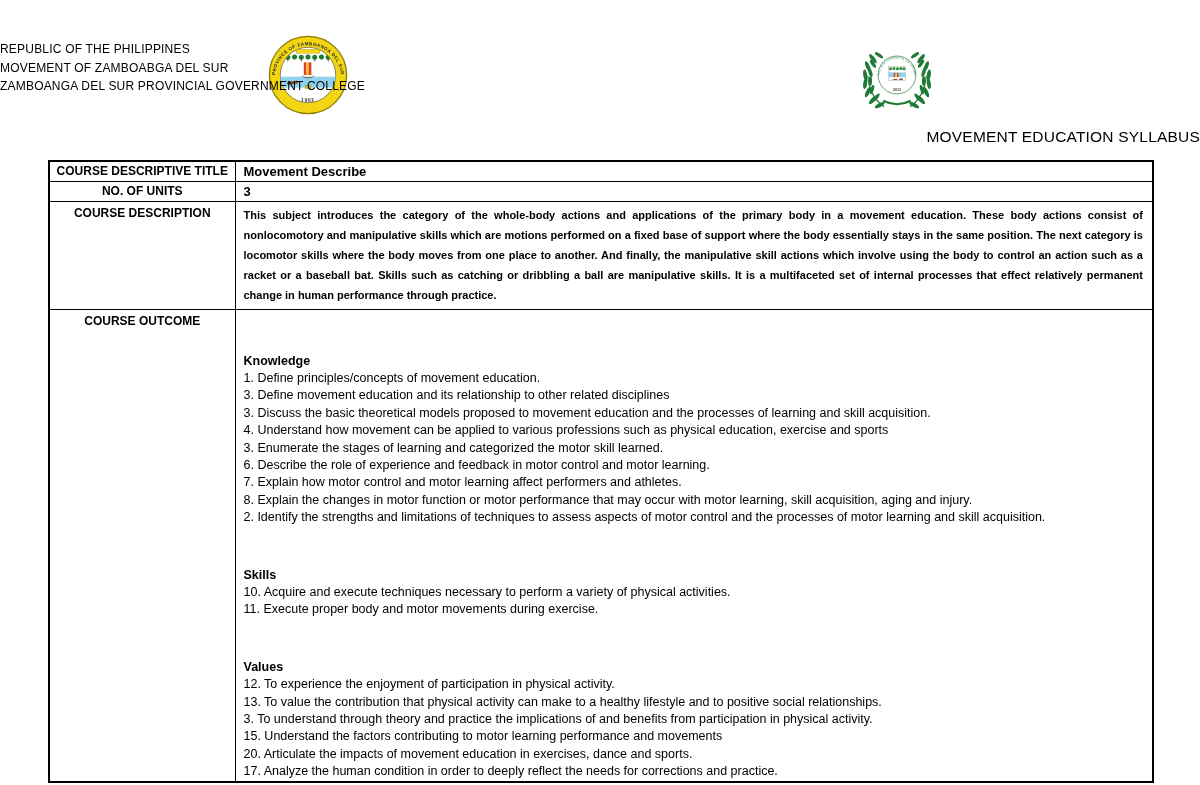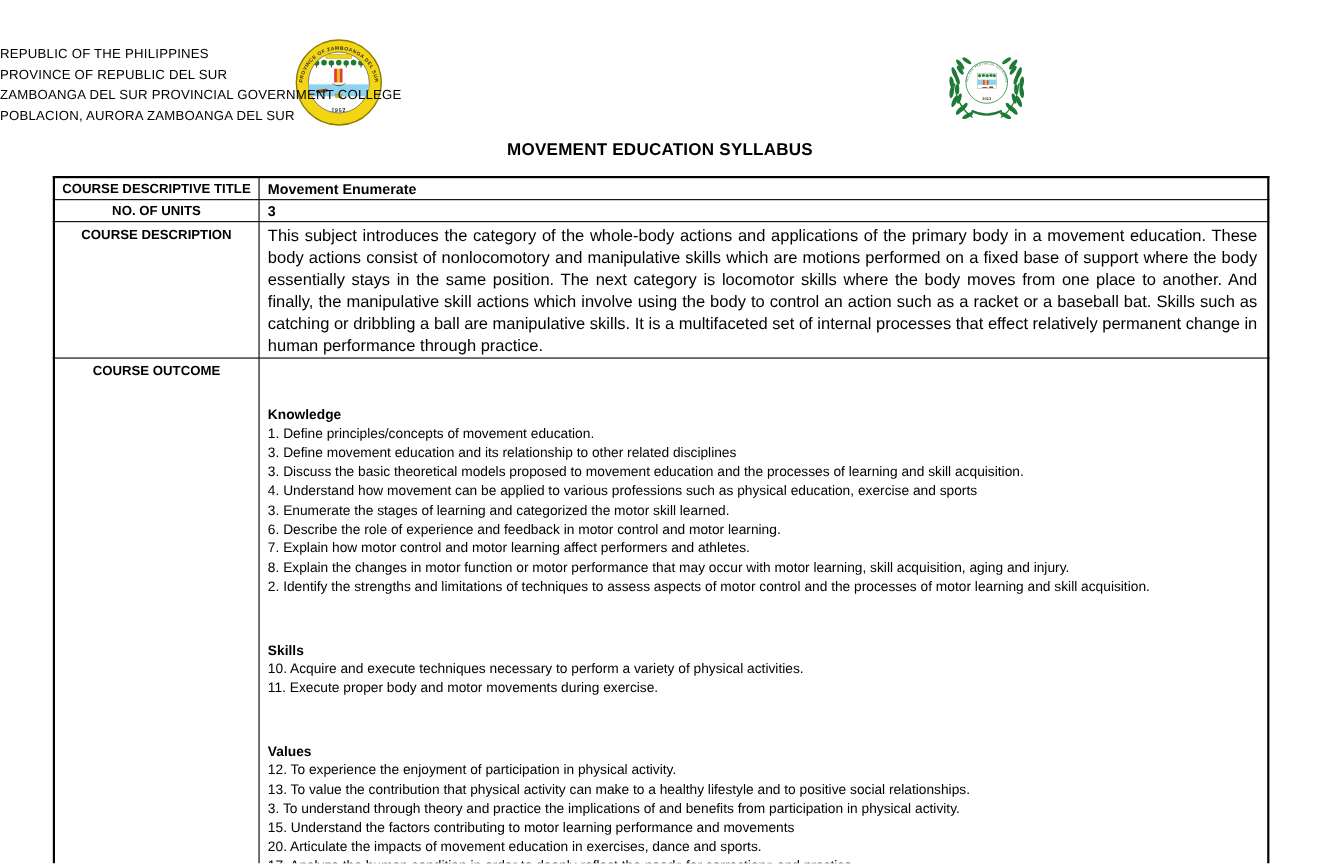--- a/index.html
+++ b/index.html
@@ -13,22 +13,22 @@
     overflow:hidden;
   }
   
   .letterhead {
     position:absolute; top:40px; left:0; width:100%;
     text-align:left;
     font-size:12px; line-height:18.5px; letter-spacing:.2px;
   }
   .doc-title {
     position:absolute; top:128px; left:0; width:100%;
-    text-align:center;
-    font-size:15.5px; font-weight:bold; letter-spacing:.2px;
+    text-align:right;
+    font-size:15.5px; font-weight:normal; letter-spacing:.2px;
   }
   .logo { position:absolute; }
   .logo-left  { top:33px; left:266px; }
   .logo-right { top:38px; left:854px; }
 
   
   table.syllabus {
     position:absolute; top:160px; left:48px;
     width:1106px;
     border-collapse:collapse;
@@ -43,21 +43,21 @@
     padding:1px 2px;
   }
   td.lbl.top { vertical-align:top; padding-top:4px; }
   td.val {
     font-weight:bold; font-size:13px;
     padding:1px 8px; vertical-align:middle;
   }
   tr.meta { height:20px; }
   tr.desc-row { height:108px; }
   td.desc {
-    font-weight:normal; font-size:15px; line-height:20px;
+    font-weight:bold; font-size:11px; line-height:20px;
     text-align:justify; vertical-align:top;
     padding:3px 9px 0 8px;
   }
   tr.outcome-row { height:385px; }
   td.outcome {
     font-weight:normal; font-size:12.5px; line-height:17.4px;
     vertical-align:top; padding:3px 8px 0 8px;
   }
   .outcome-heading { font-weight:bold;margin-top:40px; }
   .outcome-section + .outcome-section { margin-top:17.4px; }
@@ -156,32 +156,31 @@
         <rect x="50.2" y="40.5" width="1.6" height="5" fill="#e03c31"></rect>
         <path d="M44,47.8 Q48,50 52,47.8" fill="#7a4a21"></path>
         <rect x="52.5" y="47.2" width="4.5" height="1.6" rx="0.8" fill="#7a4a21"></rect>
       </g>
       <text x="50" y="62" font-size="4.2" font-weight="bold" fill="#4a3b1e" text-anchor="middle">2013</text>
     </svg>
   </div>
 
   <div class="letterhead">
     <div>REPUBLIC OF THE PHILIPPINES</div>
-    <div>PROVINCE OF REPUBLIC DEL SUR</div>
+    <div>MOVEMENT OF ZAMBOABGA DEL SUR</div>
     <div>ZAMBOANGA DEL SUR PROVINCIAL GOVERNMENT COLLEGE</div>
-    <div>POBLACION, AURORA ZAMBOANGA DEL SUR</div>
   </div>
 
   <div class="doc-title">MOVEMENT EDUCATION SYLLABUS</div>
 
   <table class="syllabus">
     <tbody>
     <tr class="meta">
       <td class="lbl">COURSE DESCRIPTIVE TITLE</td>
-      <td class="val">Movement Enumerate</td>
+      <td class="val">Movement Describe</td>
     </tr>
     <tr class="meta">
       <td class="lbl">NO. OF UNITS</td>
       <td class="val">3</td>
     </tr>
     <tr class="desc-row">
       <td class="lbl top">COURSE DESCRIPTION</td>
       <td class="desc">This subject introduces the category of the whole-body actions and applications of the primary body in a movement education. These body actions consist of nonlocomotory and manipulative skills which are motions performed on a fixed base of support where the body essentially stays in the same position. The next category is locomotor skills where the body moves from one place to another. And finally, the manipulative skill actions which involve using the body to control an action such as a racket or a baseball bat. Skills such as catching or dribbling a ball are manipulative skills. It is a multifaceted set of internal processes that effect relatively permanent change in human performance through practice.</td>
     </tr>
     <tr class="outcome-row">

